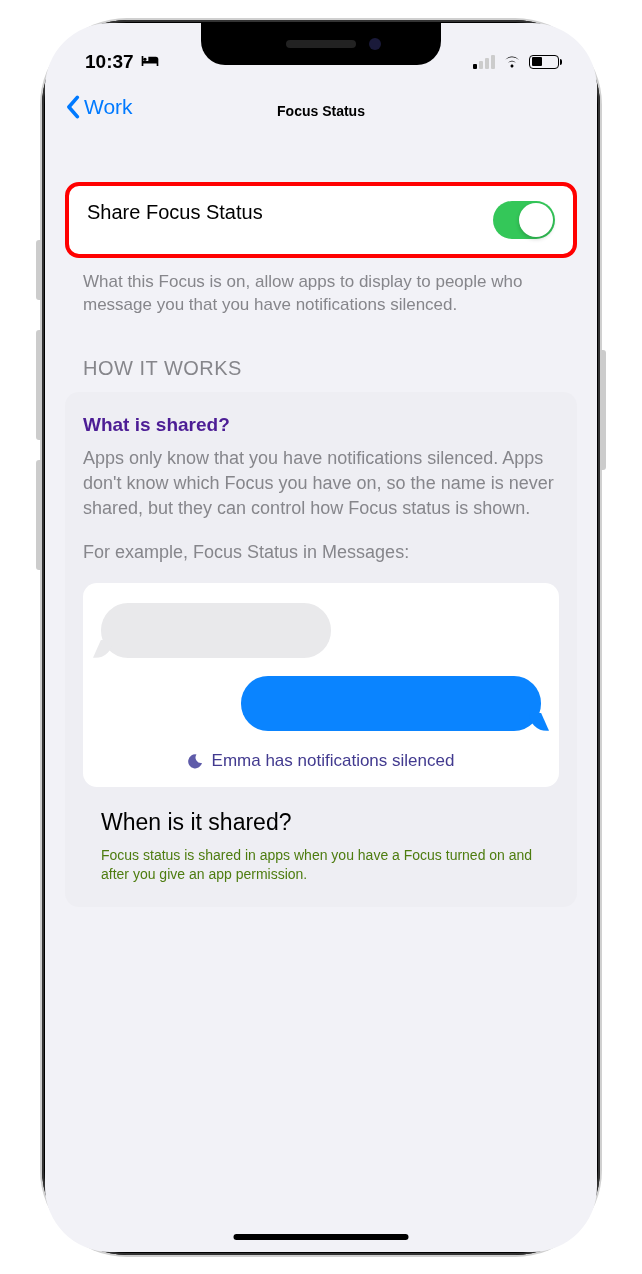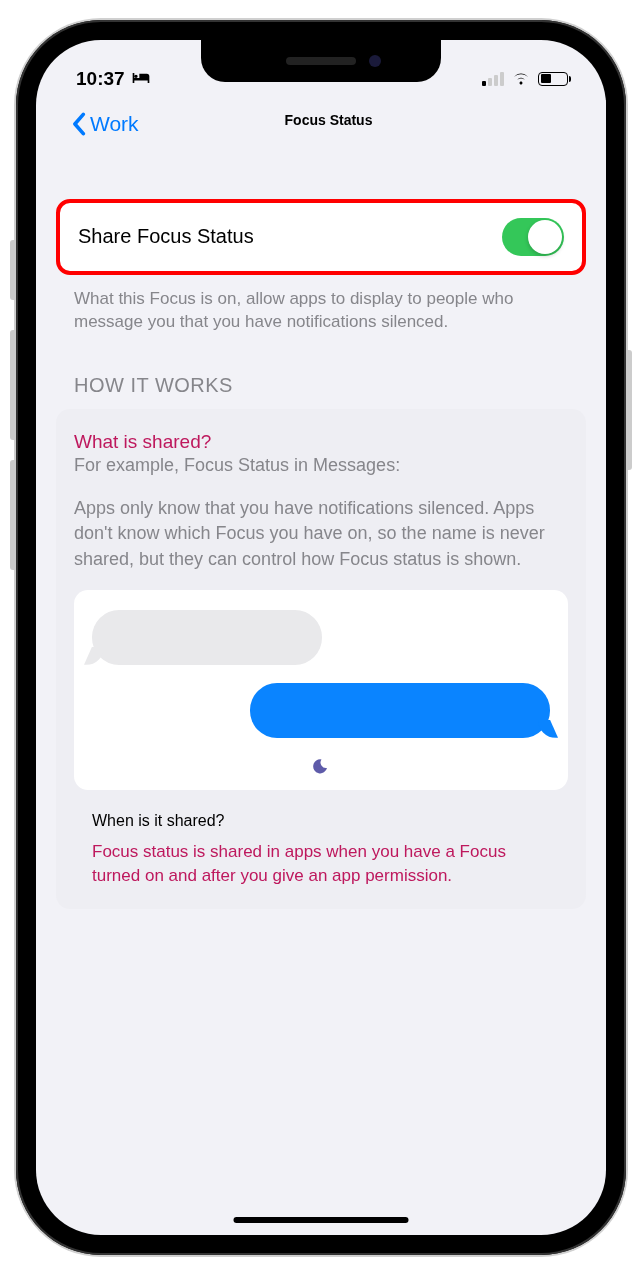--- a/index.html
+++ b/index.html
@@ -6,25 +6,25 @@
     body {
       font-family: -apple-system, BlinkMacSystemFont, "SF Pro Text", "Helvetica Neue", Arial, sans-serif;
       background: #fff;
       display: flex;
       justify-content: center;
       align-items: center;
       min-height: 1274px;
       width: 642px;
     }
     .phone-frame {
-      width: 610px;
+      width: 558px;
       height: 1235px;
       background: #000;
       border-radius: 85px;
-      padding: 20px;
+      padding: 3px;
       position: relative;
       box-shadow: inset 0 0 0 2px #333, 0 0 0 2px #d0d0d0;
     }
     .phone-frame::before {
       content: "";
       position: absolute;
       left: -6px;
       top: 220px;
       width: 6px;
       height: 60px;
@@ -109,39 +109,37 @@
     .signal-bars span:nth-child(4) { height: 14px; }
     .wifi-icon svg { width: 20px; height: 15px; }
     .battery { display: flex; align-items: center; }
     .battery-body { width: 30px; height: 14px; border: 1.5px solid #000; border-radius: 4px; padding: 1.5px; position: relative; }
     .battery-fill { width: 40%; height: 100%; background: #000; border-radius: 1px; }
     .battery-tip { width: 2px; height: 6px; background: #000; border-radius: 0 2px 2px 0; margin-left: 1px; }
     .bed-icon svg { width: 20px; height: 14px; }
 
     .nav-bar {
       display: flex;
-      align-items: flex-start;
+      align-items: flex-end;
       padding: 12px 20px 18px;
       position: relative;
       background: #f2f2f7;
-      margin-left: 15px;
     }
     .back-btn { display: flex; align-items: center; color: #007aff; font-size: 21px; cursor: pointer; }
     .back-btn svg { width: 15px; height: 24px; margin-right: 4px; }
     .nav-title { position: absolute; left: 50%; transform: translateX(-50%); font-size: 14px; font-weight: 600; }
 
     .content { padding: 0 20px; }
 
     .row-card {
       background: #fff;
       border-radius: 14px;
       padding: 15px 18px;
       display: flex;
       justify-content: space-between;
-      align-items: center;
       margin-top: 45px;
       border: 4px solid #ff0000;
     }
     .row-label { font-size: 20px; color: #000; }
     .toggle {
       width: 62px;
       height: 38px;
       background: #34c759;
       border-radius: 19px;
       position: relative;
@@ -165,21 +163,21 @@
       font-size: 20px;
       letter-spacing: 0.5px;
       padding: 40px 18px 12px;
     }
 
     .info-card {
       background: #eeeef3;
       border-radius: 14px;
       padding: 22px 18px;
     }
-    .info-title { font-size: 19px; font-weight: 400; color: #be185d; }
+    .info-title { font-size: 19px; font-weight: 700; color: #4c1d95; margin-bottom: 10px; }
     .info-text { color: #86868b; font-size: 18px; line-height: 1.4; margin-bottom: 18px; }
 
     .messages-preview {
       background: #fff;
       border-radius: 14px;
       padding: 20px 18px 16px;
       margin-top: 6px;
     }
     .bubble-row { display: flex; margin-bottom: 18px; }
     .bubble-left {
@@ -217,22 +215,22 @@
       height: 18px;
       background: #0a84ff;
       border-bottom-left-radius: 20px;
       clip-path: polygon(0 0, 60% 0, 100% 100%, 0 100%);
     }
     .silenced-line { display: flex; justify-content: center; align-items: center; gap: 8px; color: #423a8f; font-size: 17px; }
     .silenced-line svg { width: 16px; height: 16px; }
     .notify-anyway { text-align: center; color: #0a84ff; font-size: 17px; margin-top: 4px; cursor: pointer; }
 
     .section2 { padding: 22px 18px 0; }
-    .section2-title { font-size: 16px; color: #000; margin-bottom: 10px; }
-    .section2-text { color: #be185d; font-size: 17px; line-height: 1.4; }
+    .section2-title { font-size: 23px; color: #000; margin-bottom: 10px; }
+    .section2-text { color: #4d7c0f; font-size: 14px; line-height: 1.4; }
 
     .home-indicator {
       position: absolute;
       bottom: 12px;
       left: 50%;
       transform: translateX(-50%);
       width: 175px;
       height: 6px;
       background: #000;
       border-radius: 3px;
@@ -296,34 +294,35 @@
           <div class="toggle-knob"></div>
         </div>
       </div>
 
       <div class="description">What this Focus is on, allow apps to display to people who message you that you have notifications silenced.</div>
 
       <div class="section-header">HOW IT WORKS</div>
 
       <div class="info-card">
         <div class="info-title">What is shared?</div>
+        <div class="info-text">Apps only know that you have notifications silenced. Apps don't know which Focus you have on, so the name is never shared, but they can control how Focus status is shown.</div>
         <div class="info-text">For example, Focus Status in Messages:</div>
-        <div class="info-text">Apps only know that you have notifications silenced. Apps don't know which Focus you have on, so the name is never shared, but they can control how Focus status is shown.</div>
 
         <div class="messages-preview">
           <div class="bubble-row">
             <div class="bubble-left"></div>
           </div>
           <div class="bubble-right-row">
             <div class="bubble-right"></div>
           </div>
           <div class="silenced-line">
             <svg viewBox="0 0 16 16">
                 <path d="M8.5 1.5A7 7 0 1014 10a5.5 5.5 0 01-5.5-8.5z" fill="#5e5ba9"></path>
               </svg>
+            <span>Emma has notifications silenced</span>
           </div>
         </div>
 
         <div class="section2">
           <div class="section2-title">When is it shared?</div>
           <div class="section2-text">Focus status is shared in apps when you have a Focus turned on and after you give an app permission.</div>
         </div>
       </div>
     </div>
 

